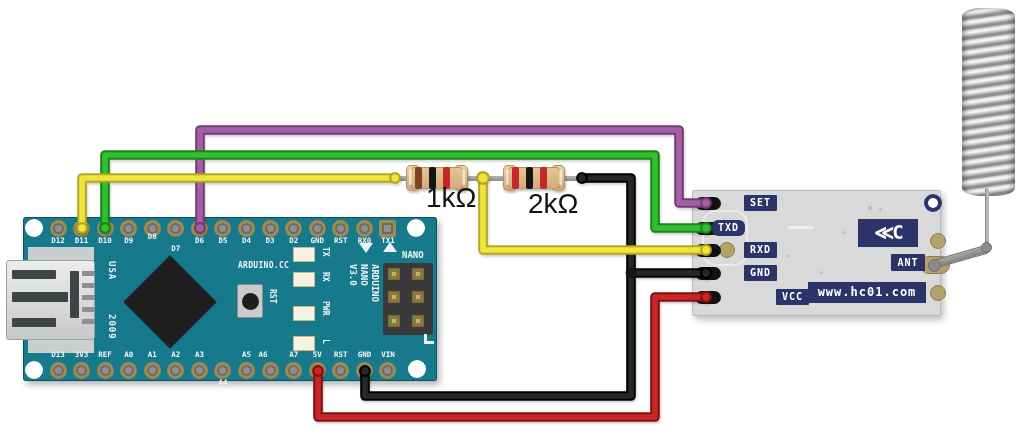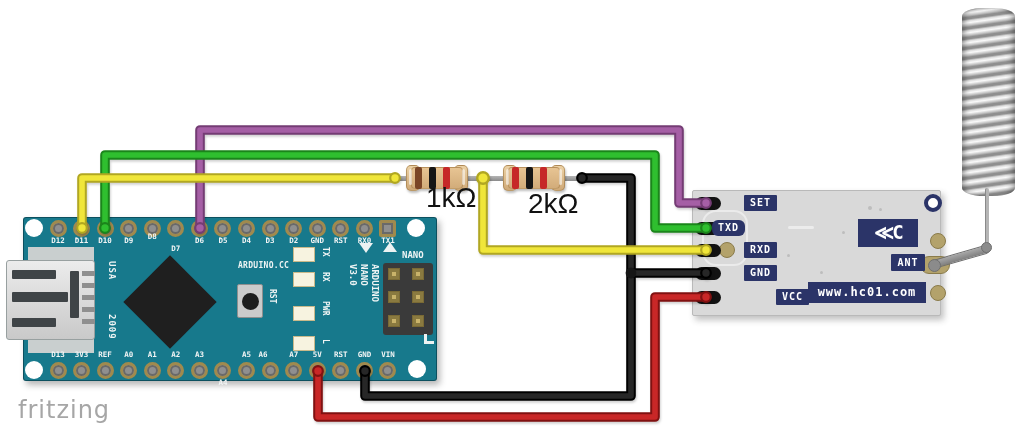--- a/index.html
+++ b/index.html
@@ -206,21 +206,20 @@
       <circle cx="395" cy="178" r="4.8" fill="#f0e63a" stroke="#b1a722" stroke-width="2.2"></circle>
     </g>
     <g>
       <path stroke="#b1a722" stroke-width="9.6" d="M483 178 L483 250 L706 250"></path>
       <path stroke="#f0e63a" stroke-width="5.6" d="M483 178 L483 250 L706 250"></path>
       <circle cx="483" cy="178" r="5.8" fill="#f0e63a" stroke="#b1a722" stroke-width="2.4"></circle>
       <circle cx="706" cy="250" r="4.8" fill="#f0e63a" stroke="#b1a722" stroke-width="2.2"></circle>
     </g>
   </svg>
 
-  <div class="watermark" style="left:18px;top:396px;">fritzing</div>
 <div class="pad" style="left: 49.5px; top: 219.5px;"></div>
     <div class="pinlbl" style="left: 45px; top: 236px; width: 26px;">D12</div>
     <div class="pad" style="left: 73.07px; top: 219.5px;"></div>
     <div class="pinlbl" style="left: 68.57px; top: 236px; width: 26px;"><span class="tick">'</span>D11</div>
     <div class="pad" style="left: 96.64px; top: 219.5px;"></div>
     <div class="pinlbl" style="left: 92.14px; top: 236px; width: 26px;"><span class="tick">'</span>D10</div>
     <div class="pad" style="left: 120.21px; top: 219.5px;"></div>
     <div class="pinlbl" style="left: 115.71px; top: 236px; width: 26px;"><span class="tick">'</span>D9</div>
     <div class="pad" style="left: 143.78px; top: 219.5px;"></div>
     <div class="pinlbl" style="left: 139.28px; top: 232px; width: 26px;">D8</div>

